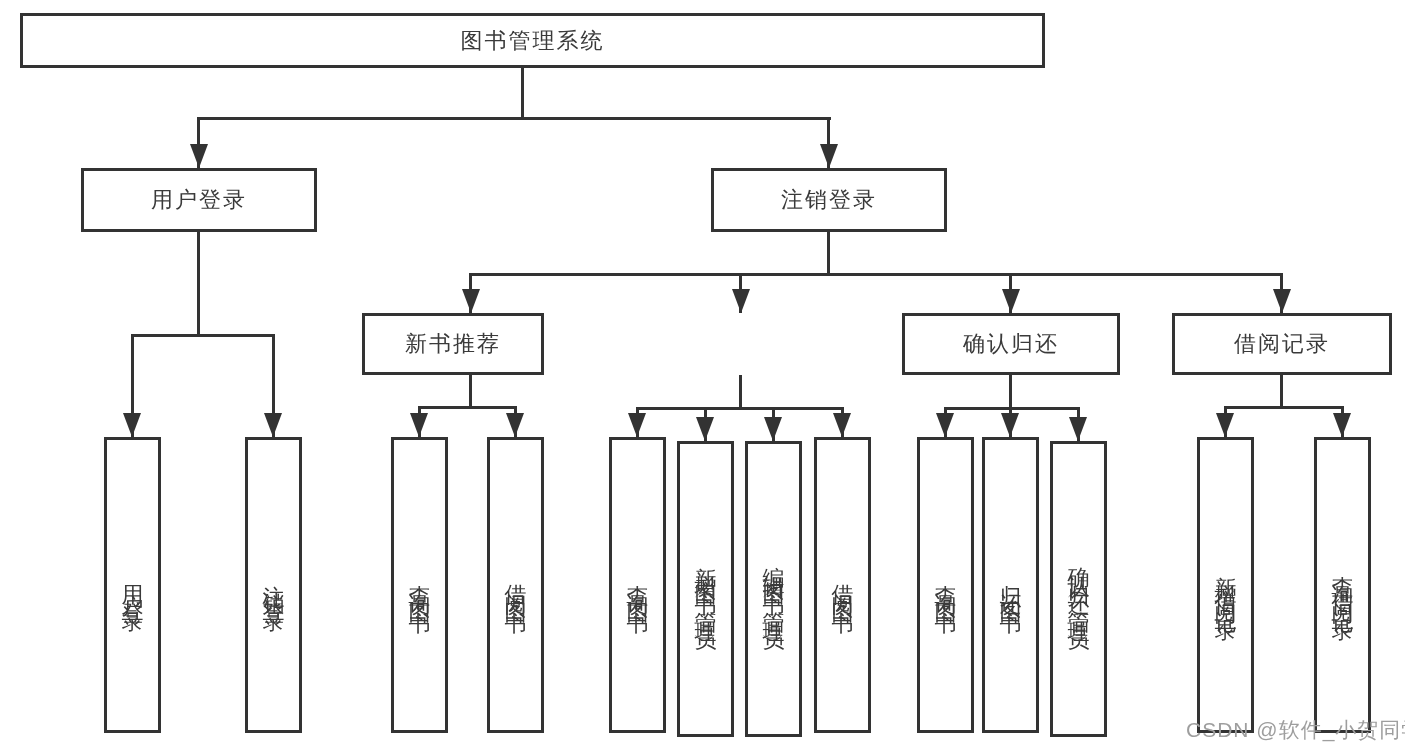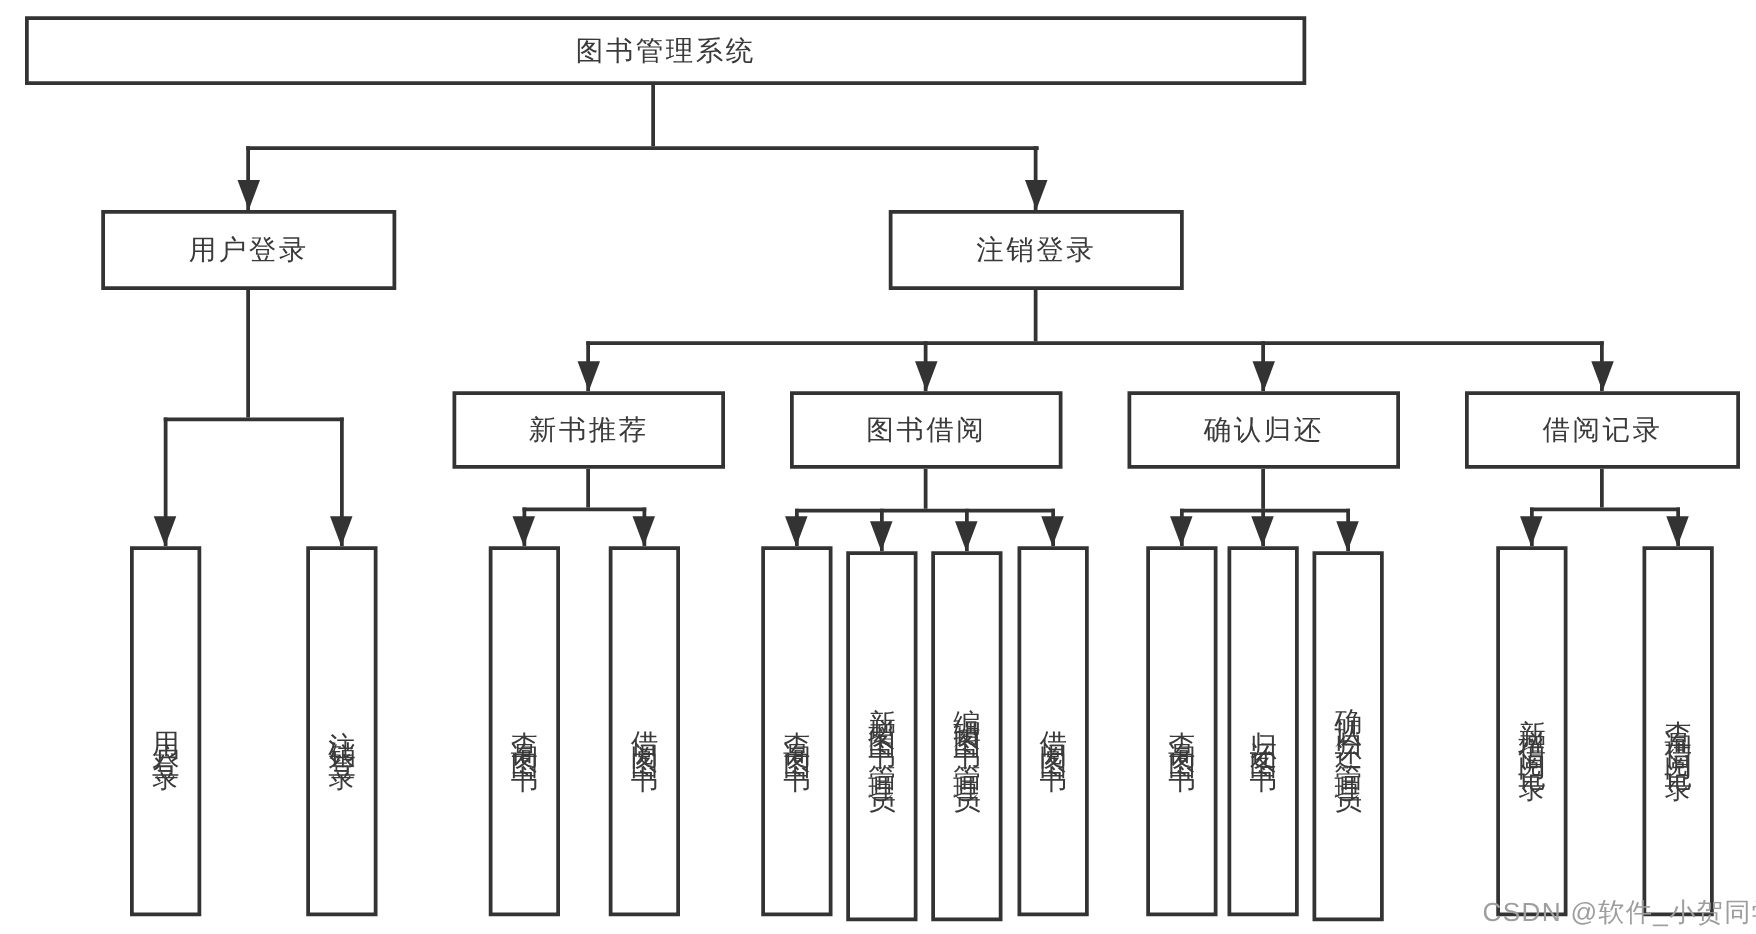--- a/index.html
+++ b/index.html
@@ -9,21 +9,21 @@
   }
   
   .box{
     position:absolute;box-sizing:border-box;background:#fff;border:3px solid #333;
     display:flex;align-items:center;justify-content:center;
     font-size:22px;letter-spacing:2px;color:#3a3a3a;z-index:2;
   }
   .root{left:20px;top:13px;width:1025px;height:55px;}
   .n-user{left:81px;top:168px;width:236px;height:64px;}
   .n-mgmt{left:711px;top:168px;width:236px;height:64px;}
-  .n-rec{left:362px;top:313px;width:218px;height:62px;}
+  .n-rec{left:362px;top:313px;width:182px;height:62px;}
   .n-borrow{left:632px;top:313px;width:218px;height:62px;}
   .n-current{left:902px;top:313px;width:218px;height:62px;}
   .n-records{left:1172px;top:313px;width:220px;height:62px;}
   
   .leaf{position:absolute;box-sizing:border-box;background:#fff;border:3px solid #333;
     width:57px;top:437px;height:296px;display:flex;align-items:center;justify-content:center;z-index:2;}
   .leaf.admin{top:441px;}
   .vt{writing-mode:vertical-rl;text-orientation:mixed;font-size:22px;line-height:1;
       letter-spacing:9px;color:#3a3a3a;white-space:nowrap;}
   
@@ -38,21 +38,20 @@
 <body>
 
 <div class="canvas">
 
   <div class="box root">图书管理系统</div>
 
   <div class="box n-user">用户登录</div>
   <div class="box n-mgmt">注销登录</div>
 
   <div class="box n-rec">新书推荐</div>
-  <div class="box n-borrow">图书借阅</div>
   <div class="box n-current">确认归还</div>
   <div class="box n-records">借阅记录</div>
 
   <div class="leaf" style="left:104px">
     <span class="vt">用户登录</span>
   </div>
   <div class="leaf" style="left:245px">
     <span class="vt">注销登录</span>
   </div>
 

